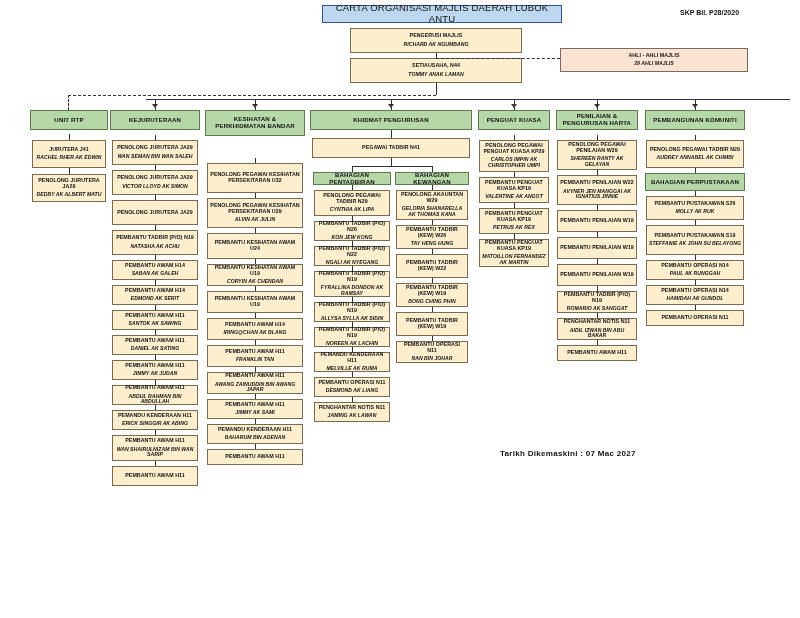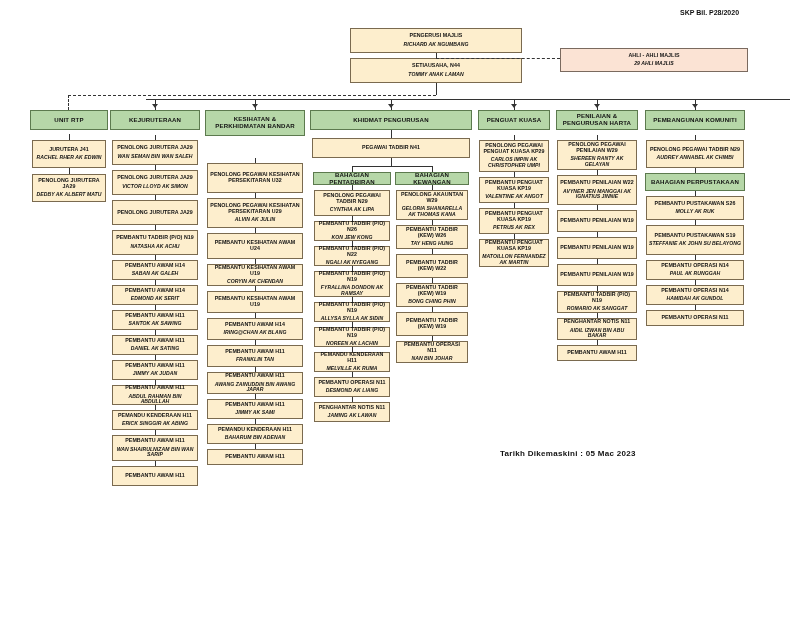--- a/index.html
+++ b/index.html
@@ -26,22 +26,25 @@
   .lnv{width:1px;}
   .dash-h{position:absolute;height:0;border-top:1.2px dashed #333;}
   .dash-v{position:absolute;width:0;border-left:1.2px dashed #333;}
   .arrow{position:absolute;width:0;height:0;border-left:3px solid transparent;
          border-right:3px solid transparent;border-top:4px solid #333;}
 </style>
 </head>
 <body>
 
 <div id="chart">
+    <div class="box blue" style="left:322px;top:5px;width:240px;height:18px;">
+      <div class="t-title">CARTA ORGANISASI MAJLIS DAERAH LUBOK ANTU</div>
+    </div>
     <div class="t-ref" style="left:680px;top:9px;">SKP Bil. P28/2020</div>
-    <div class="t-date" style="left:500px;top:449px;">Tarikh Dikemaskini   :   05 Mac 2023</div>
+    <div class="t-date" style="left:500px;top:449px;">Tarikh Dikemaskini   :   07 Mac 2027</div>
     <div class="box cream" style="left:350px;top:28px;width:172px;height:25px;">
       <div class="t-sub">PENGERUSI MAJLIS</div>
       <div class="t-name">RICHARD AK NGUMBANG</div>
     </div>
     <div class="box cream" style="left:350px;top:58px;width:172px;height:25px;">
       <div class="t-sub">SETIAUSAHA, N44</div>
       <div class="t-name">TOMMY ANAK LAMAN</div>
     </div>
     <div class="box pink" style="left:560px;top:48px;width:188px;height:24px;">
       <div class="t-sub">AHLI - AHLI MAJLIS</div>

